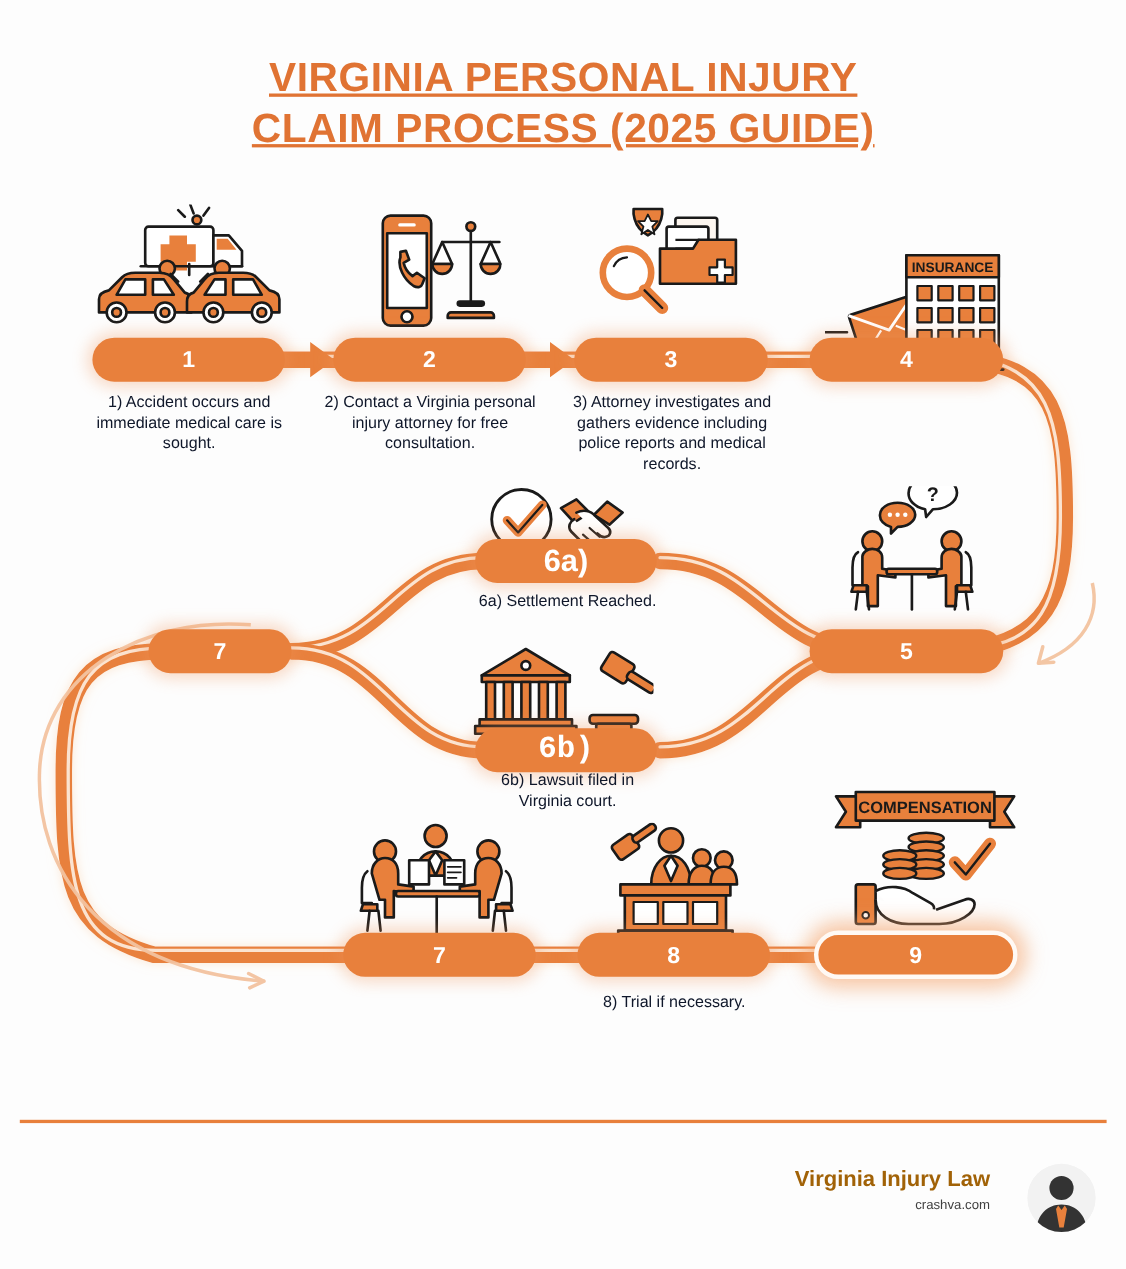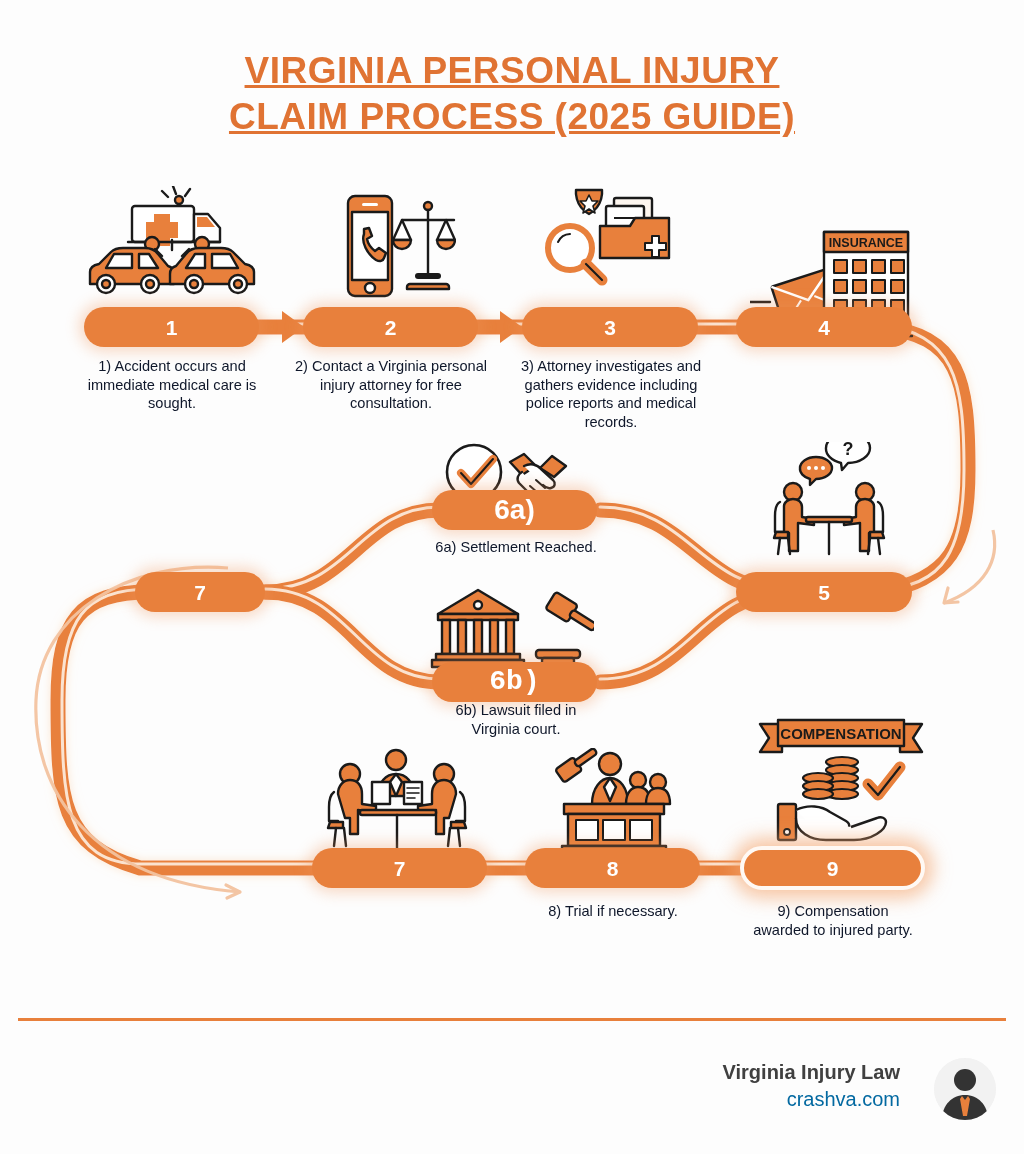--- a/index.html
+++ b/index.html
@@ -59,22 +59,22 @@
 
   
   .footer-rule {
     position: absolute; left: 18px; top: 1018px;
     width: 988px; height: 3px; background: #e8803c;
   }
   .brand {
     position: absolute; right: 124px; top: 1061px;
     text-align: right;
   }
-  .brand .name { font-size: 20px; font-weight: bold; color: #404040; }
-  .brand .url  { font-size: 20px; color: #0369a1; margin-top: 4px; }
+  .brand .name { font-size: 20px; font-weight: bold; color: #a16207; }
+  .brand .url  { font-size: 12px; color: #404040; margin-top: 4px; }
   .avatar {
     position: absolute; right: 28px; top: 1058px;
     width: 62px; height: 62px; border-radius: 50%;
     background: #f2f2f2; overflow: hidden;
   }
 </style>
 </head>
 <body>
 
 <div id="root">
@@ -447,21 +447,20 @@
   <div class="pill big final" style="left:740px; top:846px; width:185px; height:44px;">
     <span>9</span>
   </div>
 
   <div class="cap" style="left:72px; top:357px; width:200px;">1) Accident occurs and immediate medical care is sought.</div>
   <div class="cap" style="left:292px; top:357px; width:198px;">2) Contact a Virginia personal injury attorney for free consultation.</div>
   <div class="cap" style="left:505px; top:357px; width:212px;">3) Attorney investigates and gathers evidence including police reports and medical records.</div>
   <div class="cap" style="left:408px; top:538px; width:216px;">6a) Settlement Reached.</div>
   <div class="cap" style="left:430px; top:701px; width:172px;">6b) Lawsuit filed in Virginia court.</div>
   <div class="cap" style="left:518px; top:902px; width:190px;">8) Trial if necessary.</div>
-  <div class="cap" style="left:748px; top:902px; width:170px;">9) Compensation awarded to injured party.</div>
 
   <div class="footer-rule"></div>
   <div class="brand">
     <div class="name">Virginia Injury Law</div>
     <div class="url">crashva.com</div>
   </div>
   <div class="avatar">
     <svg viewBox="0 0 62 62" width="62" height="62">
       <circle cx="31" cy="31" r="31" fill="#f2f2f2"></circle>
       <circle cx="31" cy="22" r="11" fill="#333333"></circle>

